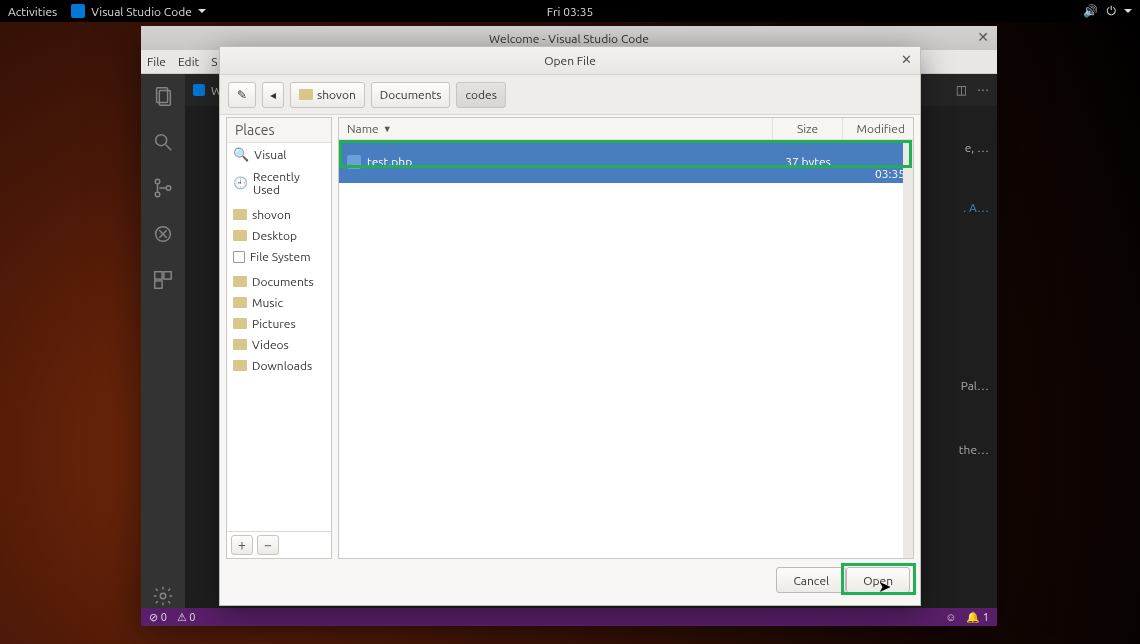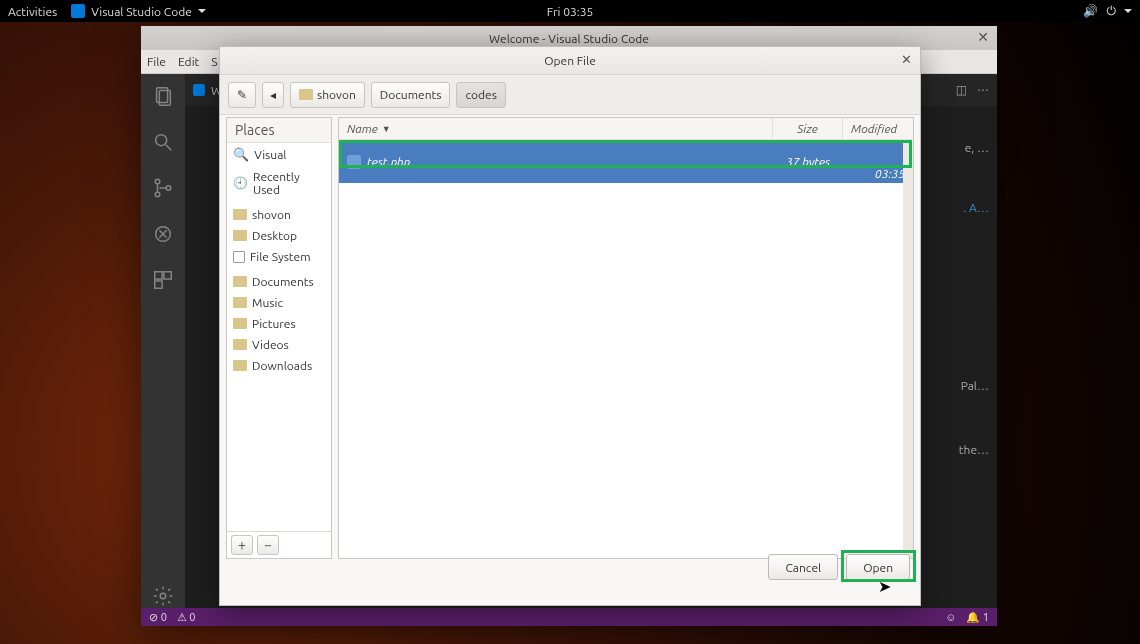--- a/index.html
+++ b/index.html
@@ -52,34 +52,34 @@
 .places-head { font-size: 14px; color: #555; padding: 4px 8px; border-bottom: 1px solid #e2e0dc; background: #f6f5f2; }
 .place-item { font-size: 12px; color: #333; padding: 4px 6px; display: flex; align-items: center; gap: 5px; cursor: pointer; }
 .folder-ic { width: 14px; height: 11px; background: #d9c68a; border-radius: 1px; display: inline-block; }
 .search-ic { font-size: 13px; }
 .clock-ic { font-size: 12px; }
 .disk-ic { width: 12px; height: 12px; border: 1px solid #999; border-radius: 1px; display: inline-block; }
 .places .grow { flex: 1; }
 .places-foot { border-top: 1px solid #dcdad6; padding: 3px 4px; display: flex; gap: 4px; }
 .sq-btn { width: 22px; height: 20px; border: 1px solid #c7c5c1; background: linear-gradient(#fdfdfc,#eceae6); border-radius: 3px; font-size: 14px; color: #555; display: flex; align-items: center; justify-content: center; cursor: pointer; }
 
-.file-pane { flex: 1; background: #fff; border: 1px solid #c9c7c3; display: flex; flex-direction: column; position: relative; font-style: italic; }
+.file-pane { flex: 1; background: #fff; border: 1px solid #c9c7c3; display: flex; flex-direction: column; position: relative; }
 .file-head { display: flex; font-size: 12px; color: #555; background: #f6f5f2; border-bottom: 1px solid #e2e0dc; }
 .fh-name { flex: 1; padding: 4px 8px; border-right: 1px solid #e2e0dc; display: flex; align-items: center; gap: 4px; }
 .fh-size { width: 70px; padding: 4px 8px; text-align: center; border-right: 1px solid #e2e0dc; }
-.fh-mod { width: 70px; padding: 4px 8px; }
+.fh-mod { width: 70px; padding: 4px 8px; text-align: right; }
 .file-row { display: flex; font-size: 12px; padding: 3px 8px; align-items: center; cursor: pointer; }
 .file-row.selected { background: #4a7dbf; color: #fff; }
 .fr-name { flex: 1; display: flex; align-items: center; gap: 6px; }
 .fr-size { width: 70px; text-align: center; }
 .fr-mod { width: 62px; text-align: right; margin-top: 24px; }
 .php-ic { width: 14px; height: 14px; background: #6e9fd8; border-radius: 2px; display: inline-block; }
 .scroll-slot { position: absolute; right: 0; top: 22px; bottom: 0; width: 10px; background: #ece9e4; }
 
-.dlg-footer { position: absolute; bottom: 25px; right: 10px; display: flex; gap: 8px; }
+.dlg-footer { position: absolute; bottom: 12px; right: 10px; display: flex; }
 .dlg-btn { height: 26px; padding: 0 16px; background: linear-gradient(#fdfdfc,#eceae6); border: 1px solid #bcbab6; border-radius: 3px; font-size: 12px; color: #333; display: flex; align-items: center; cursor: pointer; }
 
 
 .hl { position: absolute; border: 3px solid #1fb154; pointer-events: none; z-index: 90; }
 .hl1 { top: 0px; left: 0; width: 573px; height: 28px; }
 .hl2 { top: 0px; left: 0px; width: 75px; height: 32px; }
 .file-row-wrap { position: relative; }
 .open-wrap { position: relative; display: inline-block; }
 
 .cursor { position: absolute; top: 530px; left: 658px; z-index: 200; font-size: 16px; color: #000; }

